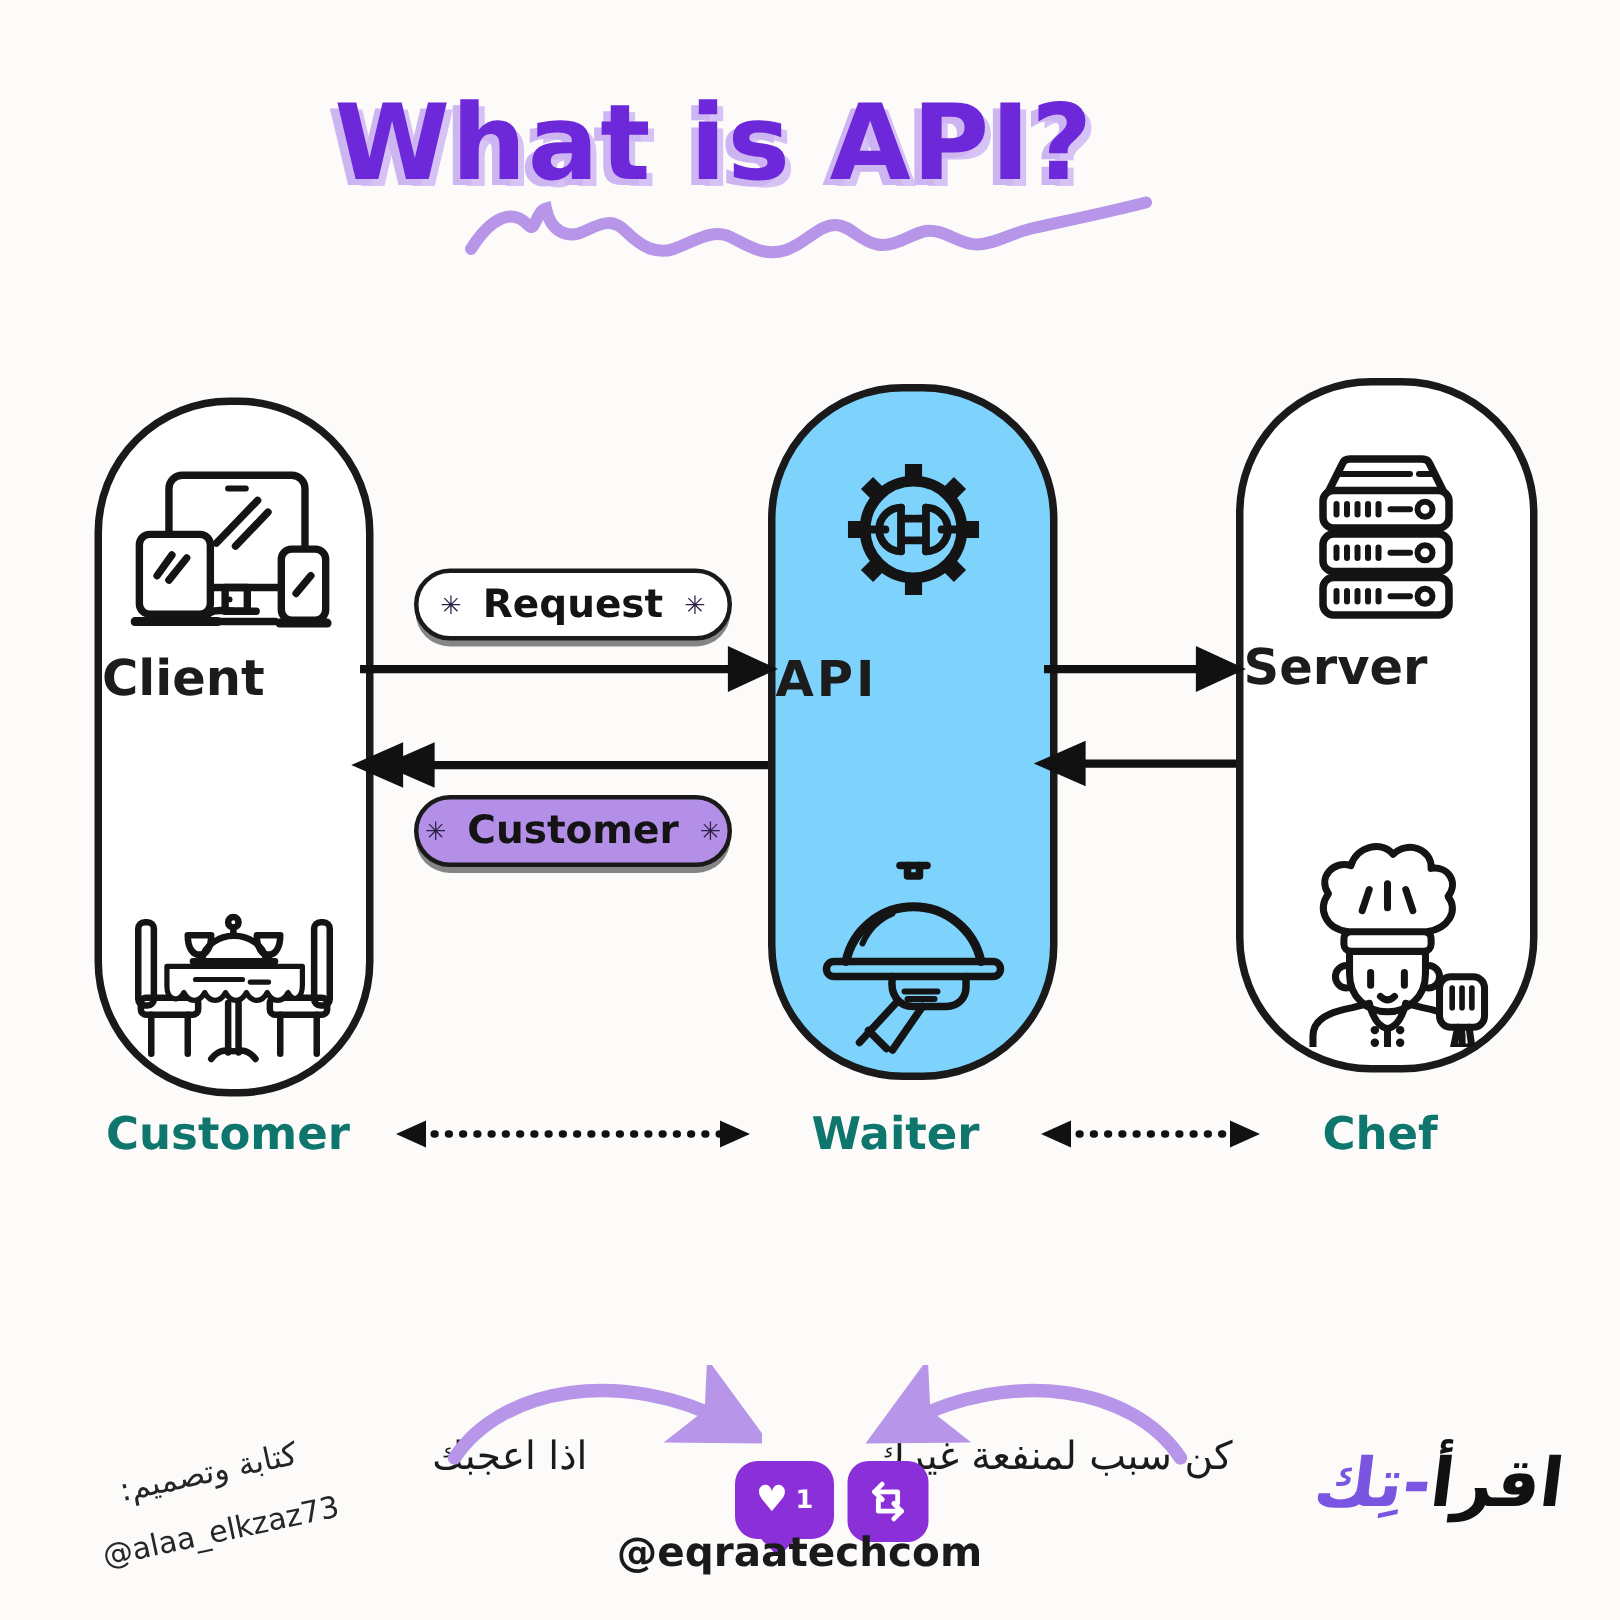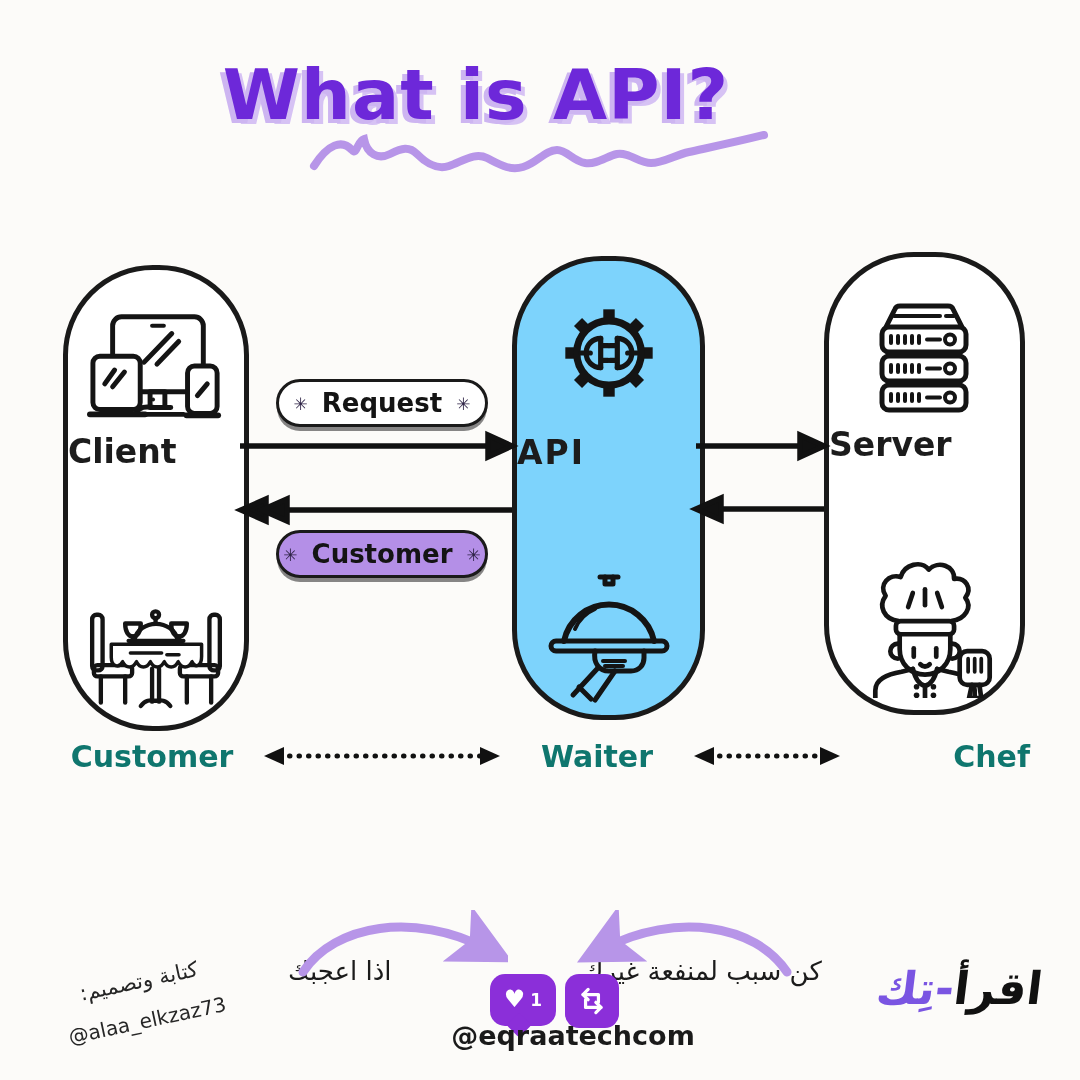--- a/index.html
+++ b/index.html
@@ -43,27 +43,27 @@
   }
   .pill-request{left:276px;top:379px;width:206px;background:#ffffff;}
   .pill-response{left:276px;top:530px;width:206px;background:#b48fe7;}
   .pill-text{font-size:26px;color:#141414;text-align:center;}
   .pill-star{font-size:17px;color:#2c2144;transform:translateY(1px);}
 
   
   .role{width:220px;text-align:center;font-size:30px;font-weight:700;color:#0f766e;}
   .role-customer{left:42px;top:739px;}
   .role-waiter{left:487px;top:739px;}
-  .role-chef{left:810px;top:739px;text-align:right;}
+  .role-chef{left:810px;top:739px;}
 
   
   .ar{direction:rtl;font-size:26px;color:#1b1b1b;white-space:nowrap;}
   .like-prompt{left:288px;top:956px;}
   .benefit-prompt{left:582px;top:956px;}
-  .handle{left:408px;top:1020px;width:330px;text-align:center;font-size:27px;font-weight:700;color:#1a1a1a;}
+  .handle{left:368px;top:1020px;width:330px;text-align:center;font-size:27px;font-weight:700;color:#1a1a1a;}
   .like-badge{
     left:490px;top:974px;width:66px;height:52px;background:#8b2fd9;border-radius:15px;
     display:flex;align-items:center;justify-content:center;gap:5px;color:#ffffff;
   }
   .like-heart{font-size:24px;line-height:1;transform:translateY(-1px);}
   .like-count{font-size:17px;font-weight:700;}
   .like-tail{
     position:absolute;left:20px;bottom:-8px;width:18px;height:18px;background:#8b2fd9;
     transform:rotate(45deg);border-radius:3px;
   }

